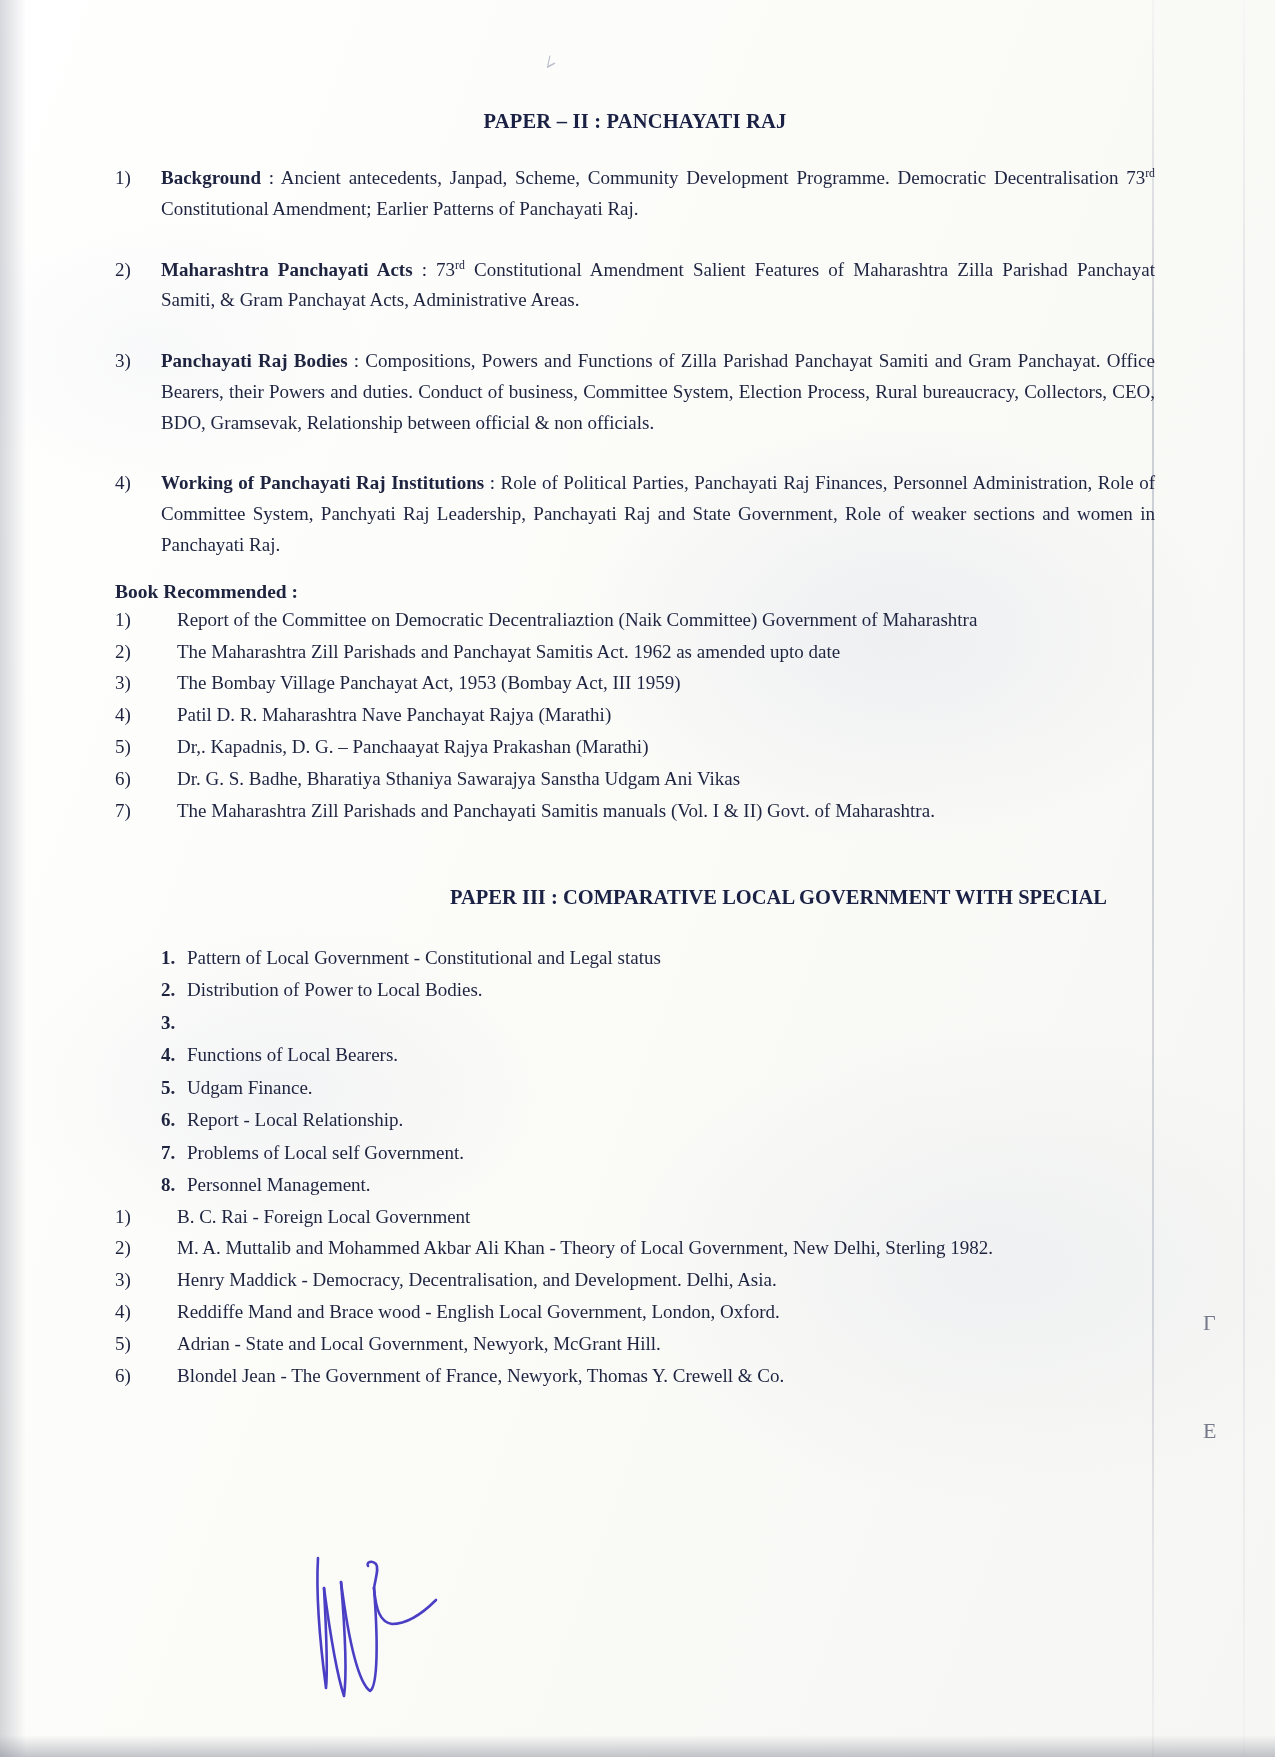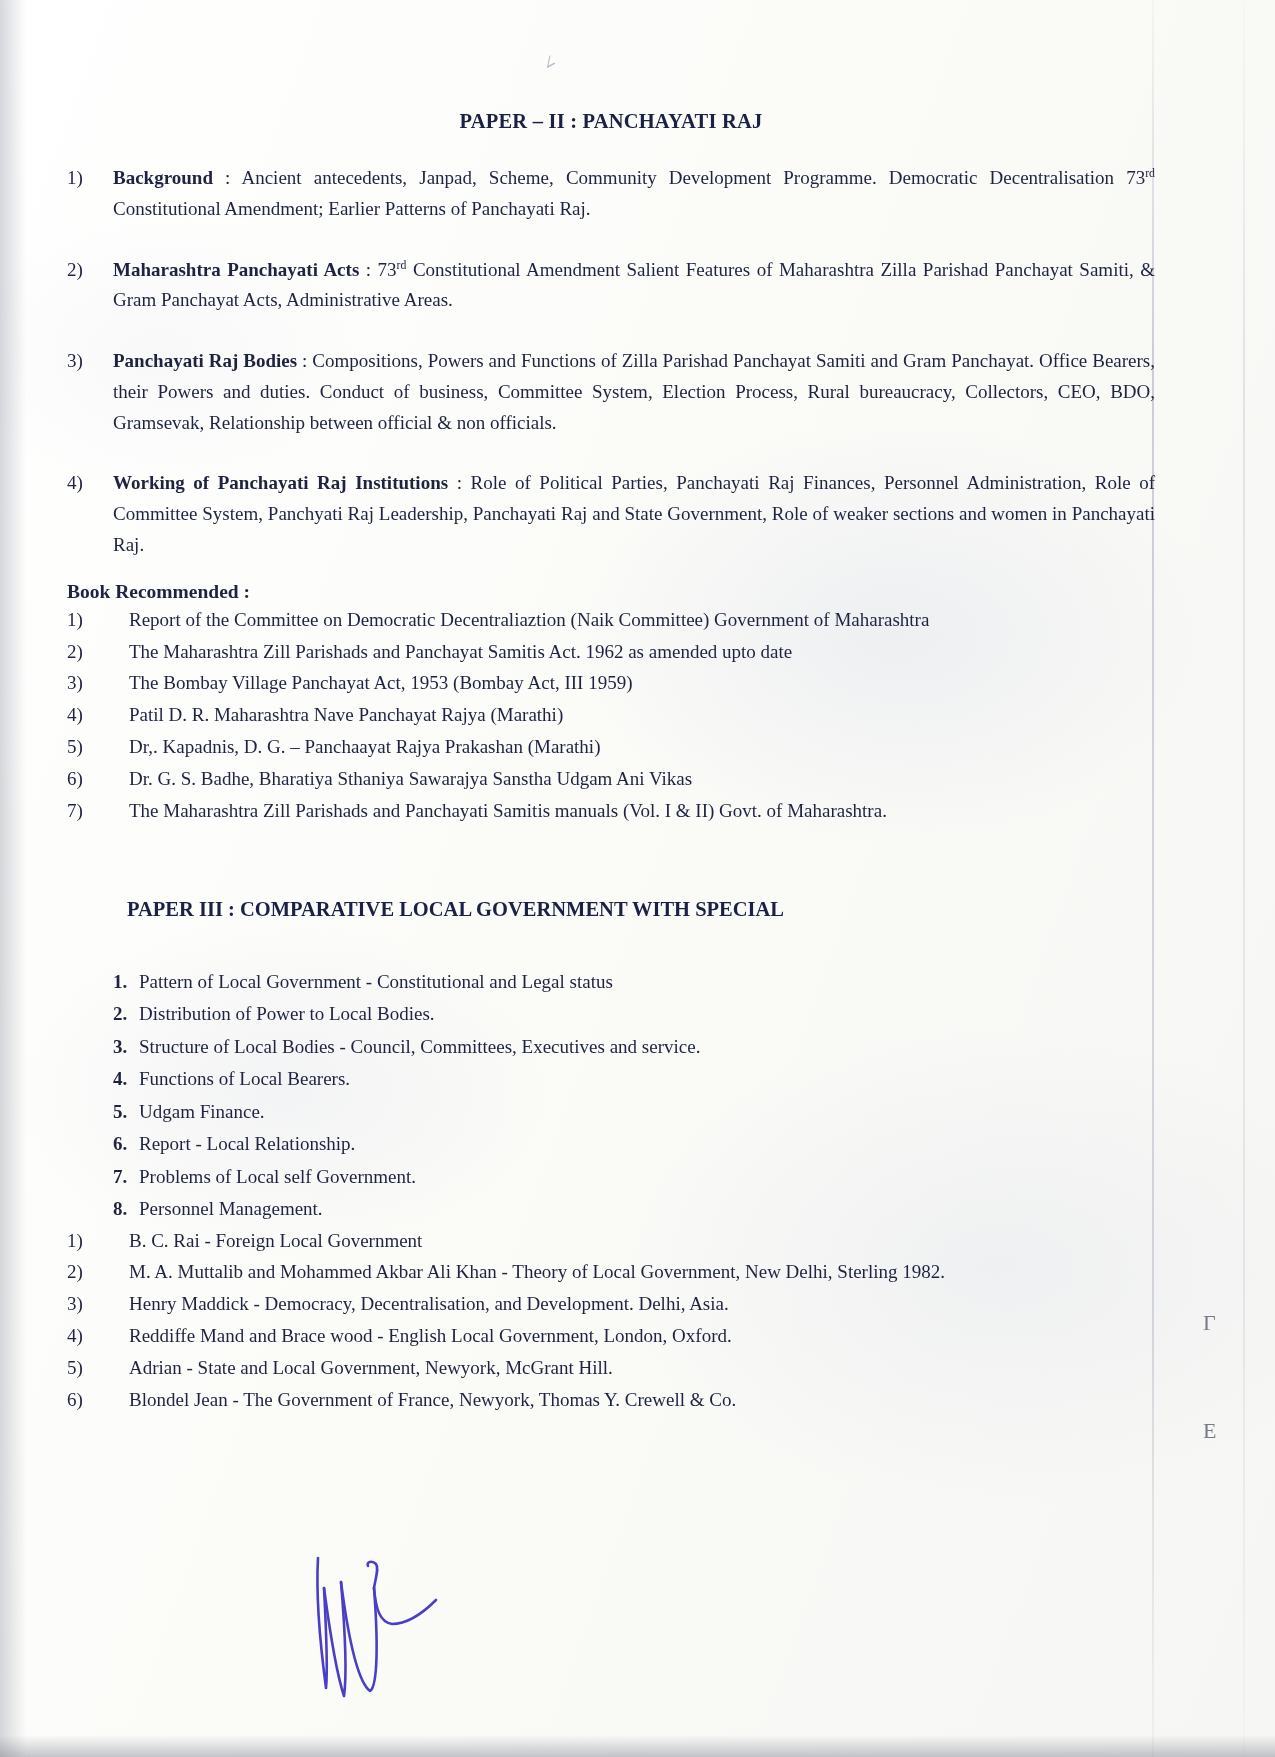--- a/index.html
+++ b/index.html
@@ -44,37 +44,37 @@
   .page-fold-line {
     position: absolute;
     top: 0;
     bottom: 0;
     width: 2px;
     background: linear-gradient(180deg, rgba(150,155,175,0.05), rgba(150,155,175,0.45) 20%, rgba(150,155,175,0.35) 75%, rgba(150,155,175,0.08));
     pointer-events: none;
   }
   .content {
     position: relative;
-    padding: 0 120px 0 67px;
+    padding: 0 120px 0 115px;
   }
 
   .paper-title {
     text-align: center;
     font-weight: bold;
     font-size: 20.5px;
     letter-spacing: 0.2px;
     margin: 110px 0 0 0;
     color: #1a2144;
   }
   .paper3-title {
-    text-align: left;
+    text-align: right;
     font-weight: bold;
     font-size: 20.5px;
     line-height: 1.55;
-    margin: 12px;
+    margin: 0;
     padding: 0 48px;
     color: #1a2144;
   }
 
   
   .block-list {
     margin: 0;
     padding: 0;
     list-style: none;
   }
@@ -258,21 +258,20 @@
       <li class="topic-item">
         <span class="num">1.</span>
         <span class="body">Pattern of Local Government - Constitutional and Legal status</span>
       </li>
       <li class="topic-item">
         <span class="num">2.</span>
         <span class="body">Distribution of Power to Local Bodies.</span>
       </li>
       <li class="topic-item">
         <span class="num">3.</span>
-        <span class="body">Structure of Local Bodies - Council, Committees, Executives and    service.</span>
       </li>
       <li class="topic-item">
         <span class="num">4.</span>
         <span class="body">Functions of Local Bearers.</span>
       </li>
       <li class="topic-item">
         <span class="num">5.</span>
         <span class="body">Udgam Finance.</span>
       </li>
       <li class="topic-item">

